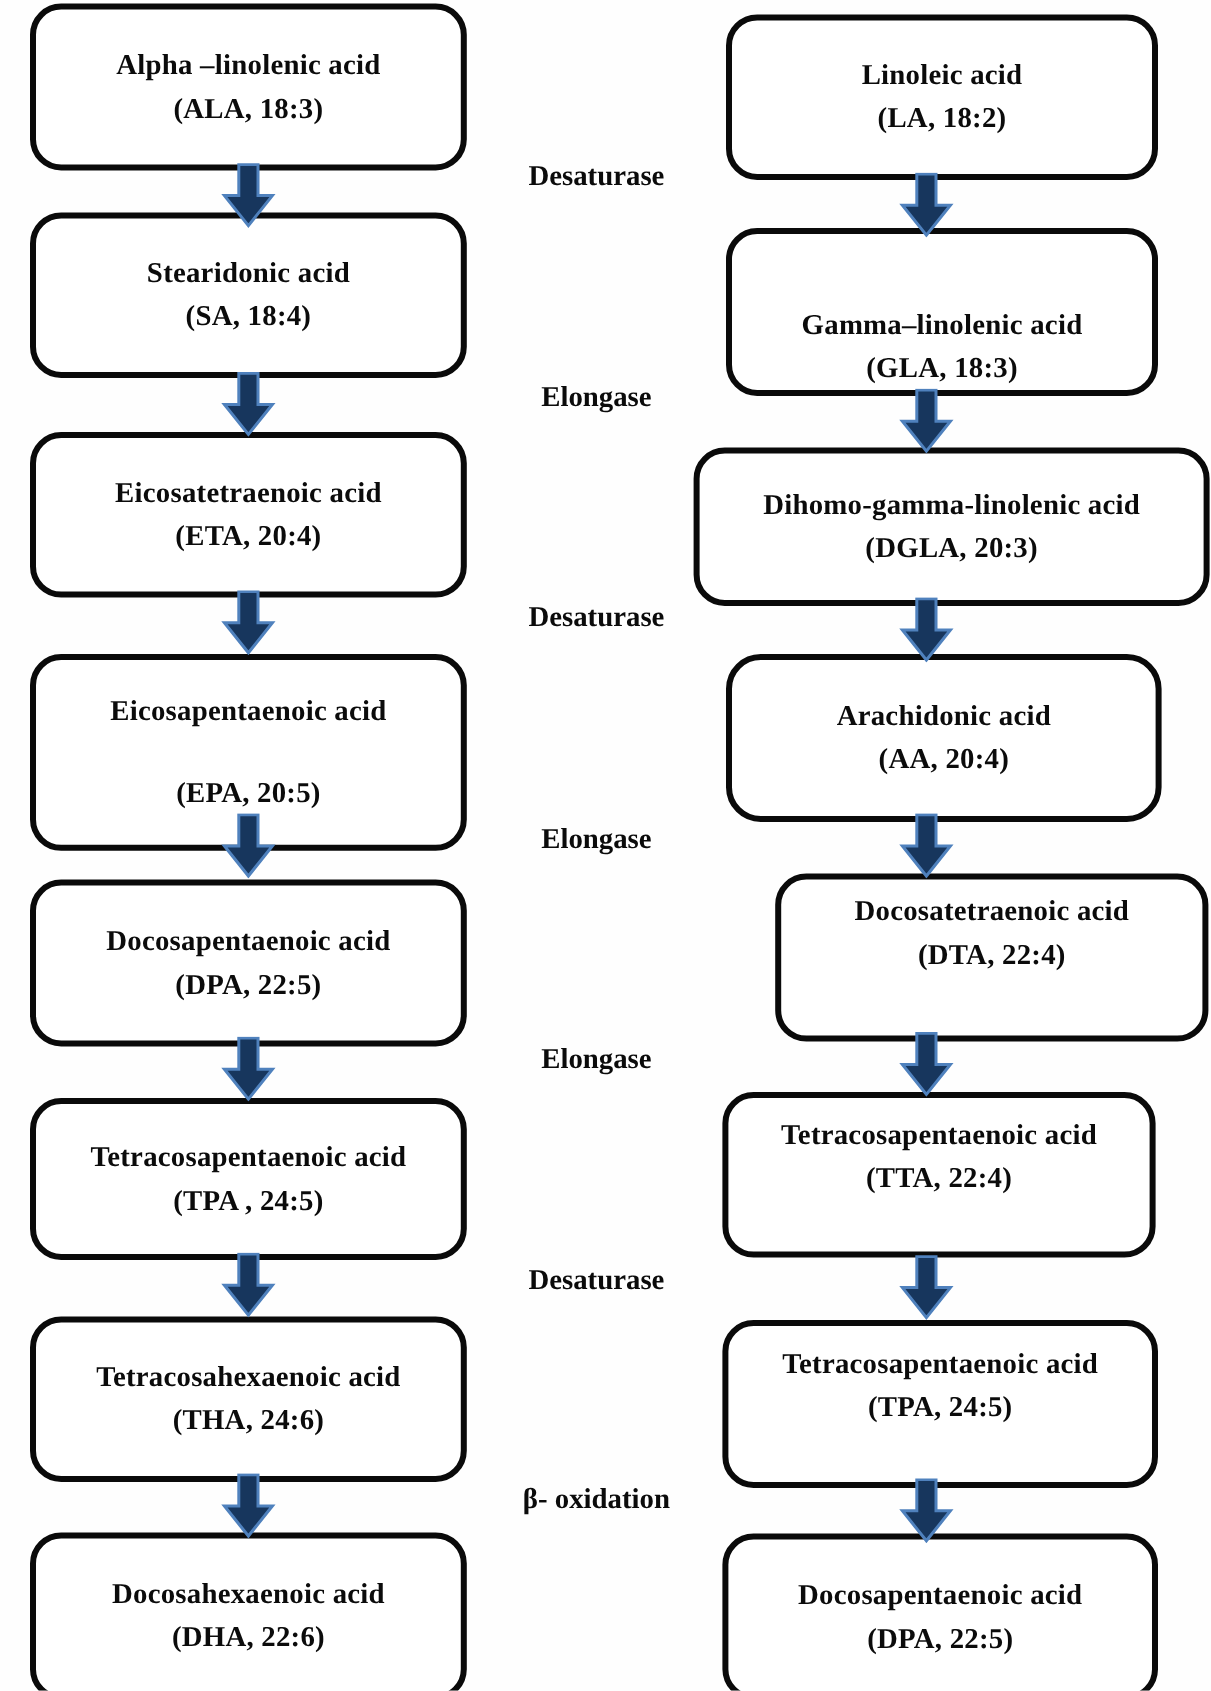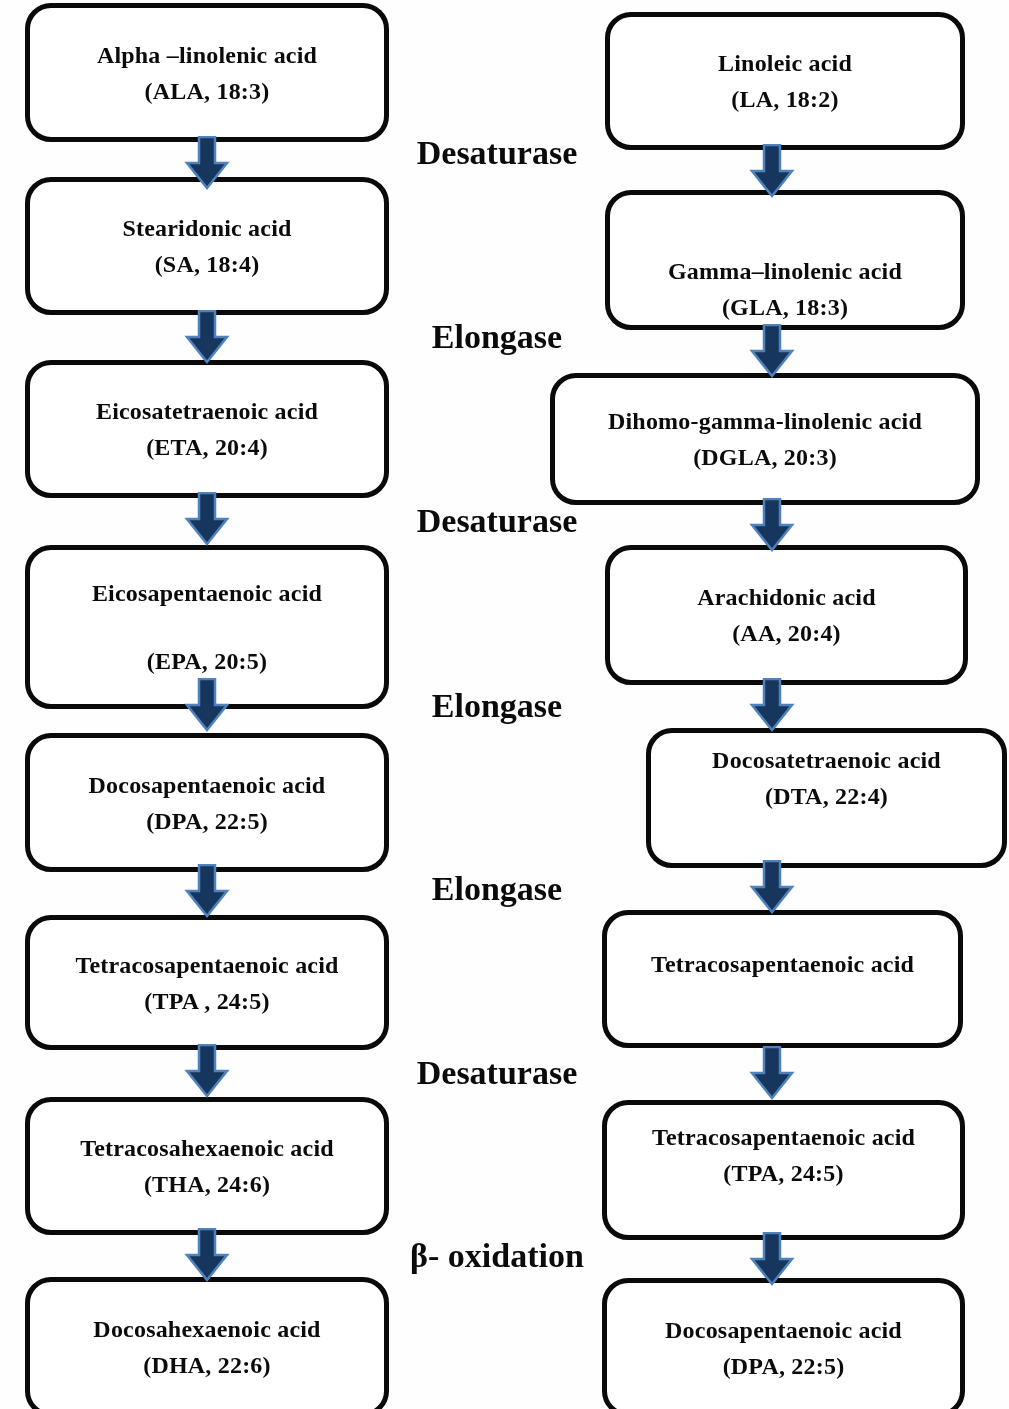--- a/index.html
+++ b/index.html
@@ -26,21 +26,21 @@
     line-height:1.5;
     color:#0b0b0b;
     letter-spacing:0.2px;
   }
   .enzyme{
     position:absolute;
     left:392px;
     width:210px;
     text-align:center;
     font-weight:700;
-    font-size:34px;
+    font-size:24px;
     color:#0b0b0b;
     white-space:nowrap;
   }
   .arrow{
     position:absolute;
     width:46px;height:54px;
   }
 </style>
 </head>
 <body>
@@ -116,34 +116,35 @@
 
   <div>
     <div class="box" style="left:605px;top:12px;width:360px;height:138px;">
       <span>Linoleic acid</span>
       <span>(LA, 18:2)</span>
     </div>
     <div class="box" style="left:605px;top:190px;width:360px;height:140px;justify-content:flex-end;">
       <span>Gamma–linolenic acid</span>
       <span>(GLA, 18:3)</span>
     </div>
-    <div class="box" style="left:550px;top:373px;width:430px;height:132px;">
+    <div class="box" style="left:578px;top:373px;width:430px;height:132px;">
       <span>Dihomo-gamma-linolenic acid</span>
       <span>(DGLA, 20:3)</span>
     </div>
-    <div class="box" style="left:605px;top:545px;width:363px;height:140px;">
+    <div class="box" style="left:605px;top:545px;width:363px;height:140px;border-radius:29px;">
       <span>Arachidonic acid</span>
       <span>(AA, 20:4)</span>
     </div>
     <div class="box" style="left:602px;top:728px;width:361px;height:140px;padding-bottom:40px;margin-left:44px;">
       <span>Docosatetraenoic acid</span>
       <span>(DTA, 22:4)</span>
     </div>
     <div class="box" style="left:602px;top:910px;width:361px;height:138px;padding-bottom:30px;">
       <span>Tetracosapentaenoic acid</span>
+      <span>(TTA, 22:4)</span>
     </div>
     <div class="box" style="left:602px;top:1100px;width:363px;height:140px;padding-bottom:30px;">
       <span>Tetracosapentaenoic acid</span>
       <span>(TPA, 24:5)</span>
     </div>
     <div class="box" style="left:602px;top:1278px;width:363px;height:139px;">
       <span>Docosapentaenoic acid</span>
       <span>(DPA, 22:5)</span>
     </div>
 

